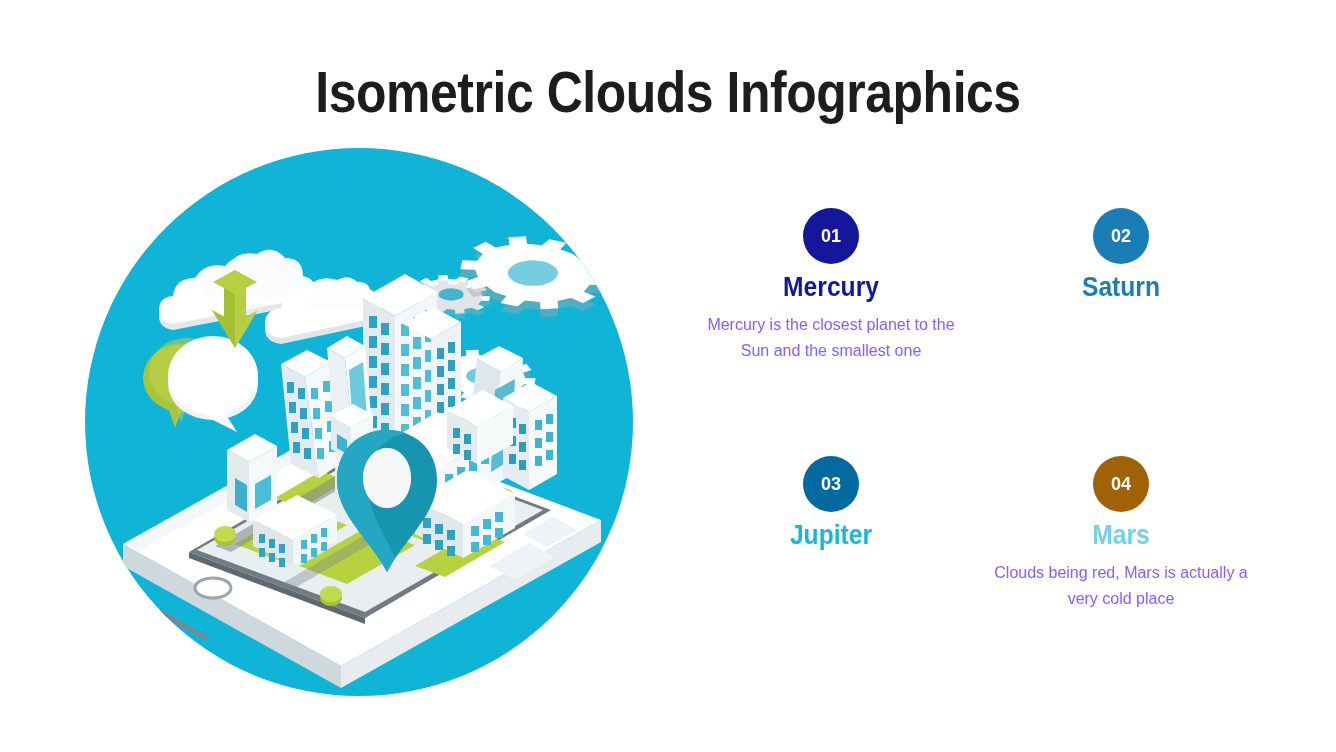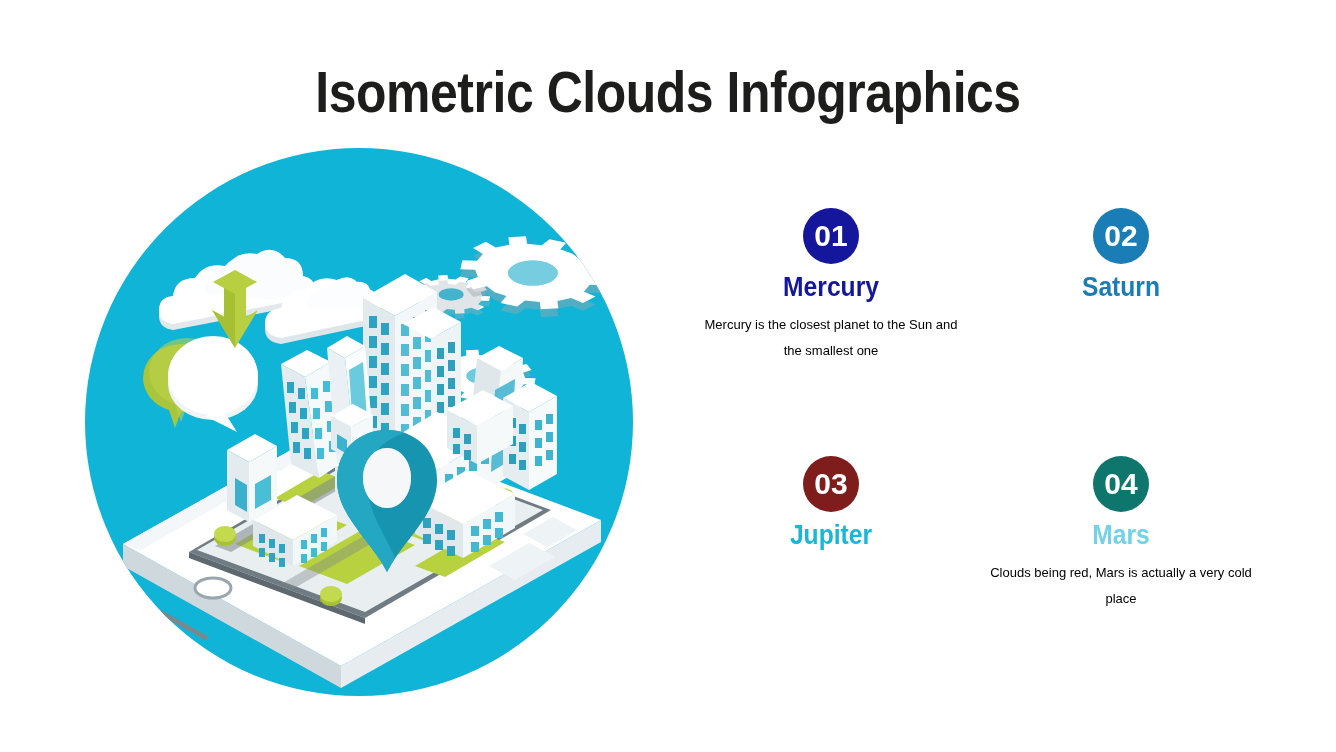--- a/index.html
+++ b/index.html
@@ -84,42 +84,42 @@
   .item.row-bottom { top: 256px; }
 
   .item-badge {
     width: 56px;
     height: 56px;
     border-radius: 50%;
     display: flex;
     align-items: center;
     justify-content: center;
     font-family: "Liberation Sans Narrow", "Liberation Sans", sans-serif;
-    font-size: 30px;
+    font-size: 18px;
     font-weight: bold;
     color: #ffffff;
     letter-spacing: 0px;
     margin: 0 auto 6px auto;
   }
 
   .item-title {
     text-align: center;
     font-family: "Liberation Sans Narrow", "Liberation Sans", sans-serif;
     font-size: 28px;
     font-weight: bold;
     line-height: 34px;
     transform: scaleX(0.88);
     margin-bottom: 8px;
   }
 
   .item-desc {
     text-align: center;
-    font-size: 13px;
+    font-size: 16px;
     line-height: 26px;
-    color: #000000;
+    color: #8b5cf6;
     font-family: "Liberation Sans", sans-serif;
   }
 </style>
 </head>
 <body>
 
 <div class="slide">
 
   <div class="slide-title" style="color: rgb(29, 29, 27);">Isometric Clouds Infographics</div>
 
@@ -488,25 +488,25 @@
       <div class="item-title" style="color: rgb(20, 22, 156);">Mercury</div>
       <div class="item-desc">Mercury is the closest planet to the Sun and the smallest one</div>
     </div>
 
     <div class="item col-right row-top">
       <div class="item-badge" style="background: rgb(26, 125, 181);">02</div>
       <div class="item-title" style="color: rgb(26, 125, 181);">Saturn</div>
     </div>
 
     <div class="item col-left row-bottom">
-      <div class="item-badge" style="background: #7f1d1d;">03</div>
+      <div class="item-badge" style="background: #0369a1;">03</div>
       <div class="item-title" style="color: rgb(24, 182, 217);">Jupiter</div>
     </div>
 
     <div class="item col-right row-bottom">
-      <div class="item-badge" style="background: #0f766e;">04</div>
+      <div class="item-badge" style="background: #a16207;">04</div>
       <div class="item-title" style="color: rgb(113, 210, 232);">Mars</div>
       <div class="item-desc">Clouds being red, Mars is actually a very cold place</div>
     </div>
 
   </div>
 
 </div>
 
 </body></html>

